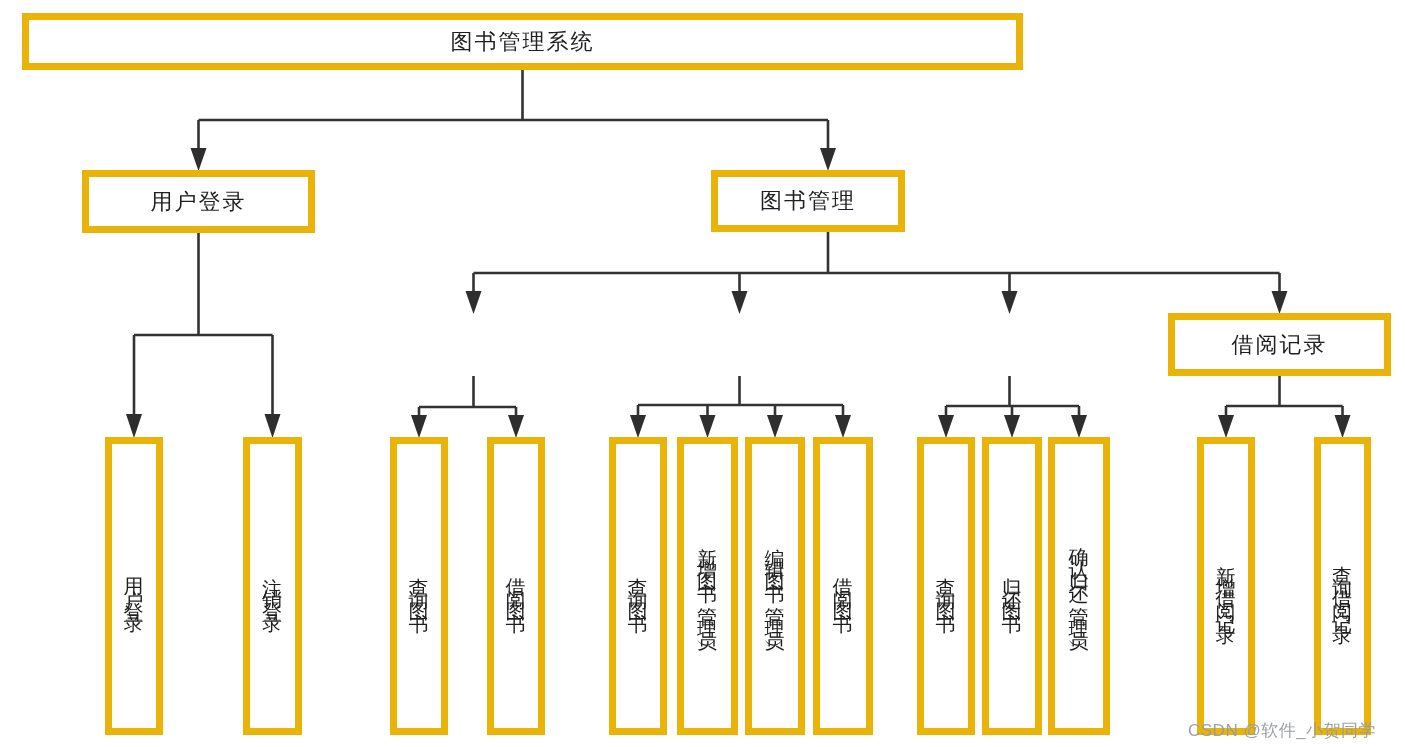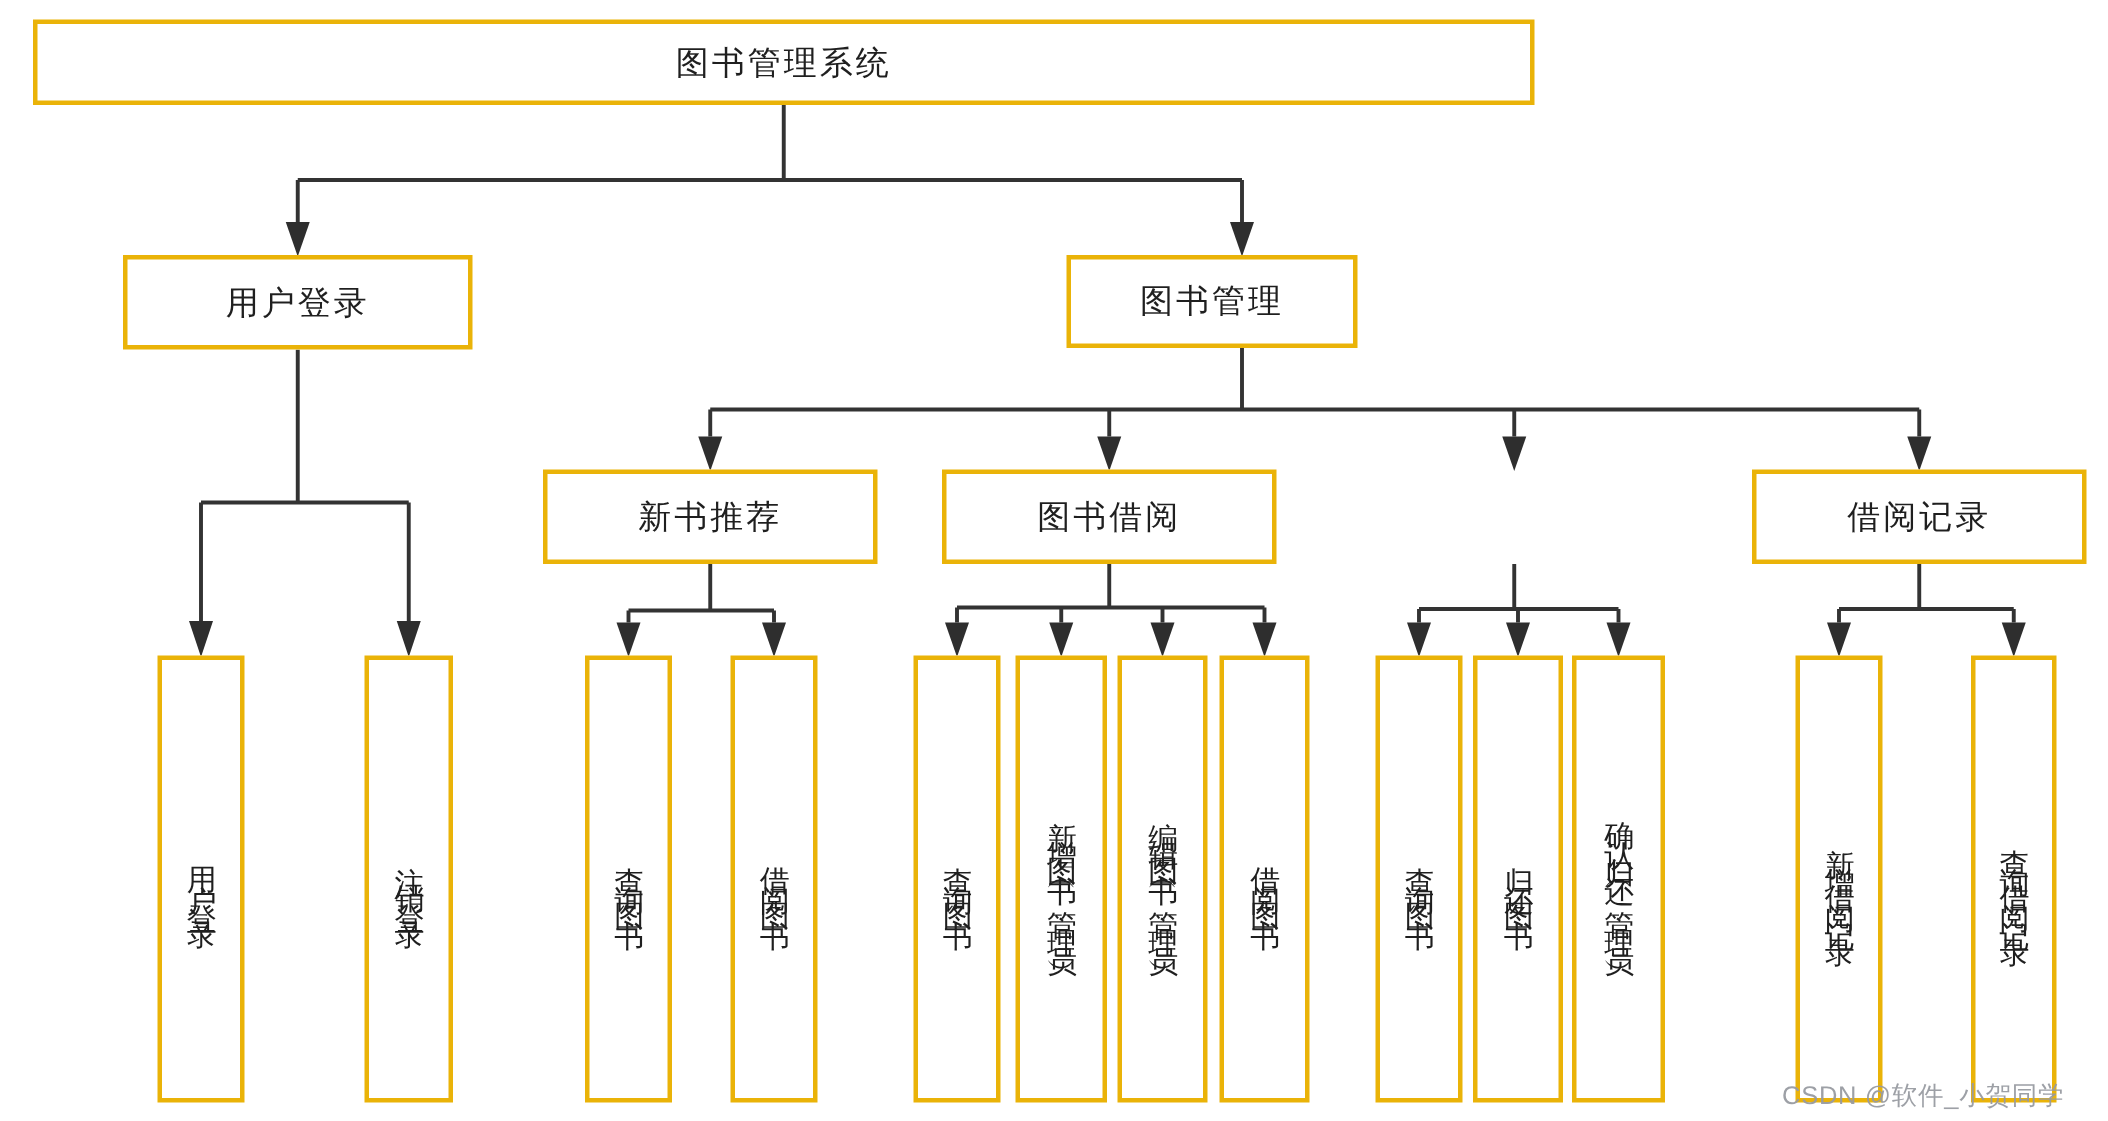--- a/index.html
+++ b/index.html
@@ -9,21 +9,21 @@
     background:#ffffff;
     font-family:"Liberation Sans","DejaVu Sans",sans-serif;
     overflow:hidden;
   }
   .wires{position:absolute;left:0;top:0;z-index:1;}
   .wires path{stroke:#333333;stroke-width:2.6;fill:none;}
   .wires polygon{fill:#2e2e2e;stroke:none;}
   .box{
     position:absolute;z-index:2;
     background:#ffffff;
-    border:3px solid #eab308;
+    border:7px solid #eab308;
     box-sizing:border-box;
     display:flex;align-items:center;justify-content:center;
     color:#1f1f1f;
   }
   .box.h span{
     font-size:22px;
     letter-spacing:2px;
     white-space:nowrap;
   }
   .box.v span{
@@ -93,26 +93,20 @@
     <span>图书管理系统</span>
   </div>
 
   <div class="box h" style="left:82px;top:170px;width:233px;height:63px">
     <span>用户登录</span>
   </div>
   <div class="box h" style="left:711px;top:170px;width:194px;height:62px">
     <span>图书管理</span>
   </div>
 
-  <div class="box h" style="left:362px;top:313px;width:223px;height:63px">
-    <span>新书推荐</span>
-  </div>
-  <div class="box h" style="left:628px;top:313px;width:223px;height:63px">
-    <span>图书借阅</span>
-  </div>
   <div class="box h" style="left:1168px;top:313px;width:223px;height:63px">
     <span>借阅记录</span>
   </div>
 
   <div class="box v" style="left:105px;top:437px;width:58px;height:298px">
     <span>用户登录</span>
   </div>
   <div class="box v" style="left:243px;top:437px;width:59px;height:298px">
     <span>注销登录</span>
   </div>

